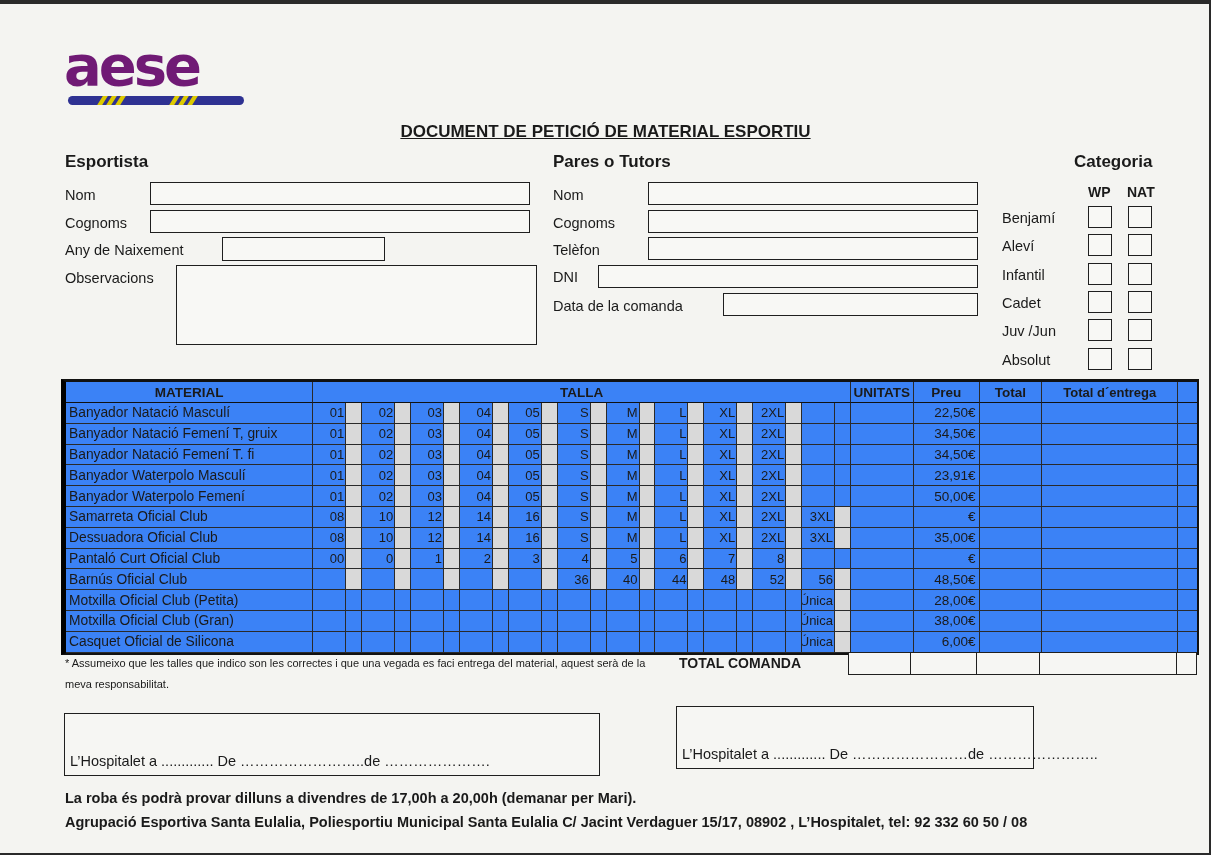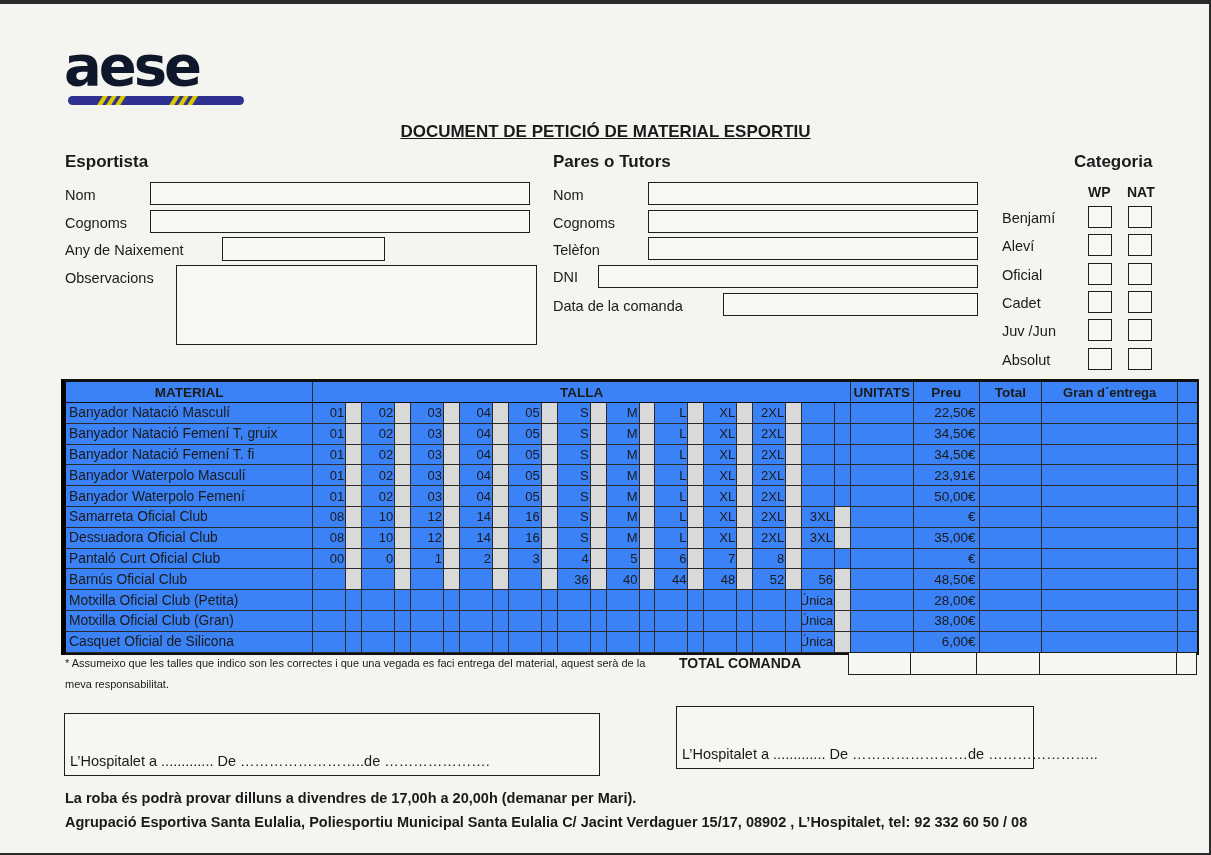--- a/index.html
+++ b/index.html
@@ -8,21 +8,21 @@
   #page {
     position:relative; width:1211px; height:855px; background:#f4f4f1;
     border-top:4px solid #2a2a2a; border-right:2px solid #2a2a2a; border-bottom:2px solid #2a2a2a;
     overflow:hidden;
   }
   .abs { position:absolute; }
 
   
   #logo-text {
     font-family:"DejaVu Sans", sans-serif; font-weight:bold; font-size:56px;
-    color:#0f172a; letter-spacing:-3px; line-height:1;
+    color:#701a75; letter-spacing:-3px; line-height:1;
   }
   #logo-bar { background:#2e3192; border-radius:5px; }
   .hatch { position:absolute; top:0; width:5px; height:9px; background:#ddca00; transform:skewX(-32deg); }
 
   
   .h1 { font-size:17px; font-weight:bold; text-decoration:underline; }
   .h2 { font-size:17px; font-weight:bold; }
   .lbl { font-size:14.5px; }
   .box { border:1px solid #1f1f1f; background:#f8f8f5; }
 
@@ -119,21 +119,21 @@
         <span class="cat-lbl">Benjamí</span>
         <div class="cat-chk" style="left: 86px;"></div>
         <div class="cat-chk" style="left: 126px;"></div>
       </div>
       <div class="cat-row" style="top: 28.3px;">
         <span class="cat-lbl">Aleví</span>
         <div class="cat-chk" style="left: 86px;"></div>
         <div class="cat-chk" style="left: 126px;"></div>
       </div>
       <div class="cat-row" style="top: 56.6px;">
-        <span class="cat-lbl">Oficial</span>
+        <span class="cat-lbl">Infantil</span>
         <div class="cat-chk" style="left: 86px;"></div>
         <div class="cat-chk" style="left: 126px;"></div>
       </div>
       <div class="cat-row" style="top: 84.9px;">
         <span class="cat-lbl">Cadet</span>
         <div class="cat-chk" style="left: 86px;"></div>
         <div class="cat-chk" style="left: 126px;"></div>
       </div>
       <div class="cat-row" style="top: 113.2px;">
         <span class="cat-lbl">Juv /Jun</span>
@@ -147,21 +147,21 @@
       </div>
     </div>
 
   <div id="material-table">
     <div class="trow thead">
       <div class="tcell c-mat">MATERIAL</div>
       <div class="tcell c-talla">TALLA</div>
       <div class="tcell c-uni">UNITATS</div>
       <div class="tcell c-preu" style="justify-content:center; padding-right:0;">Preu</div>
       <div class="tcell c-tot">Total</div>
-      <div class="tcell c-data" style="justify-content:center; font-size:13px;">Gran d´entrega</div>
+      <div class="tcell c-data" style="justify-content:center; font-size:13px;">Total d´entrega</div>
       <div class="tcell c-end"></div>
     </div>
     <div>
         <div class="trow">
           <div class="tcell c-mat mat-name">Banyador Natació Masculí</div>
           <div class="tcell c-lab">01</div>
           <div class="tcell c-cb shaded"></div>
           <div class="tcell c-lab">02</div>
           <div class="tcell c-cb shaded"></div>
           <div class="tcell c-lab">03</div>

